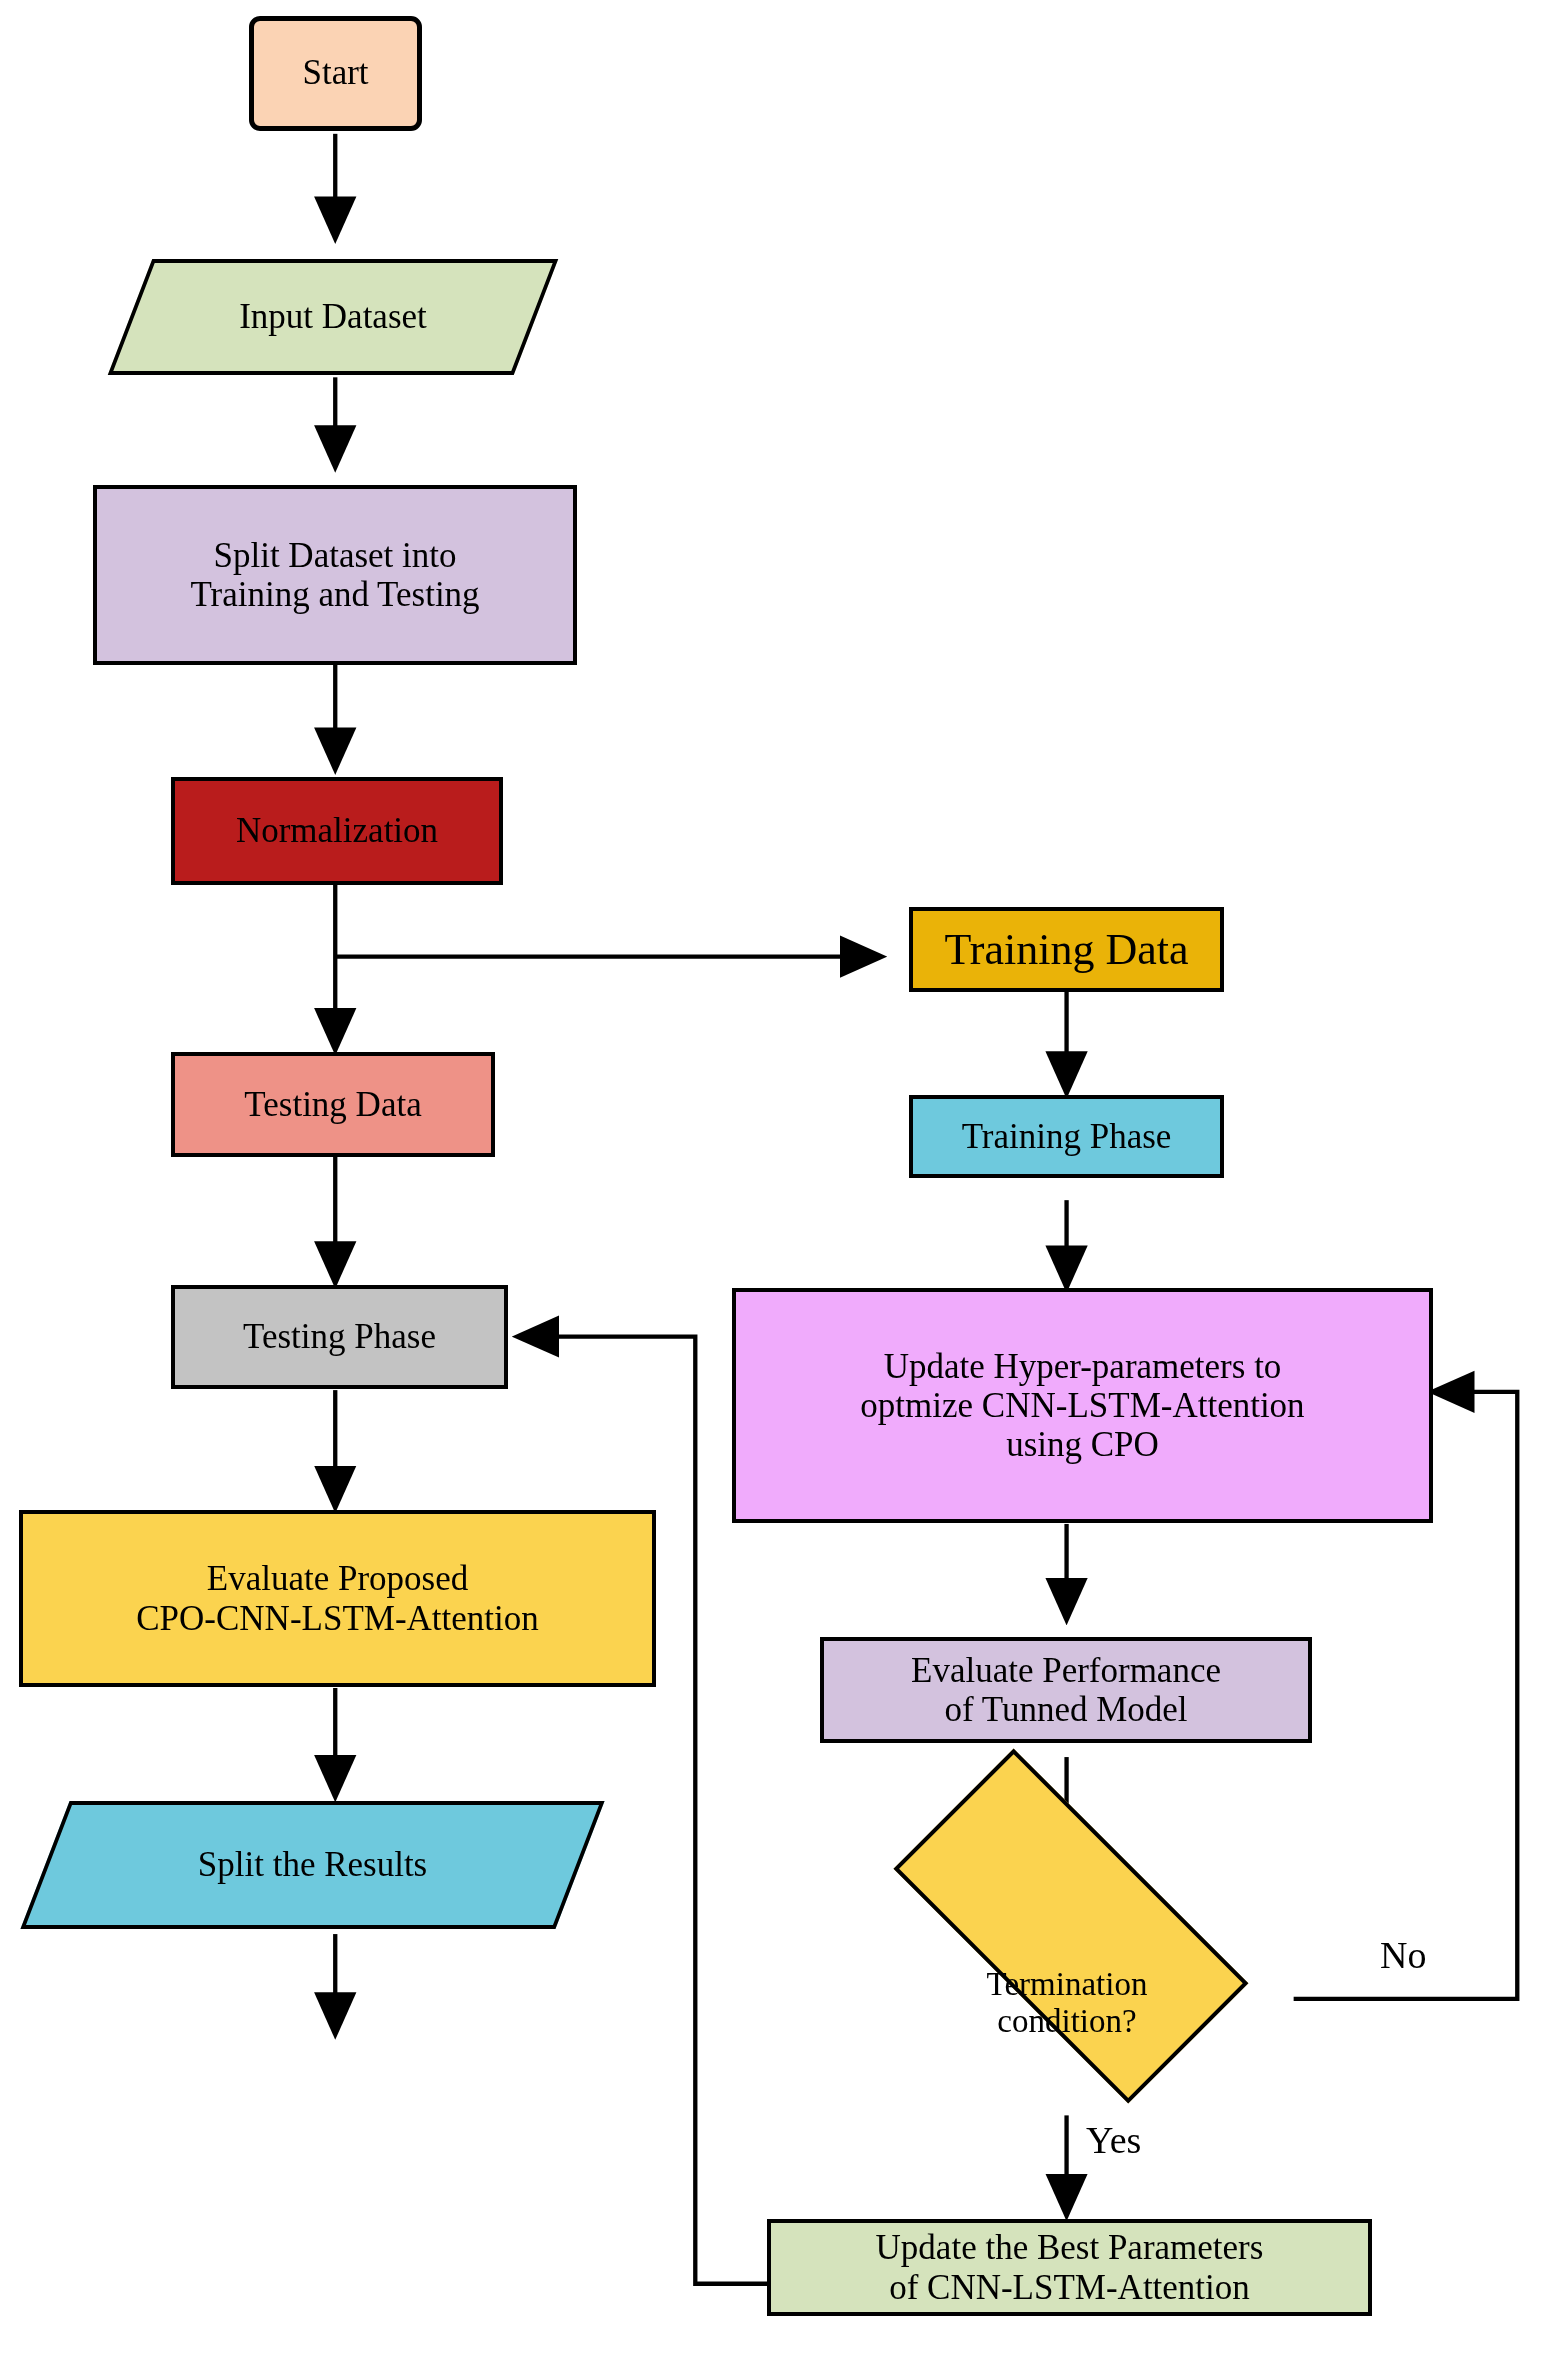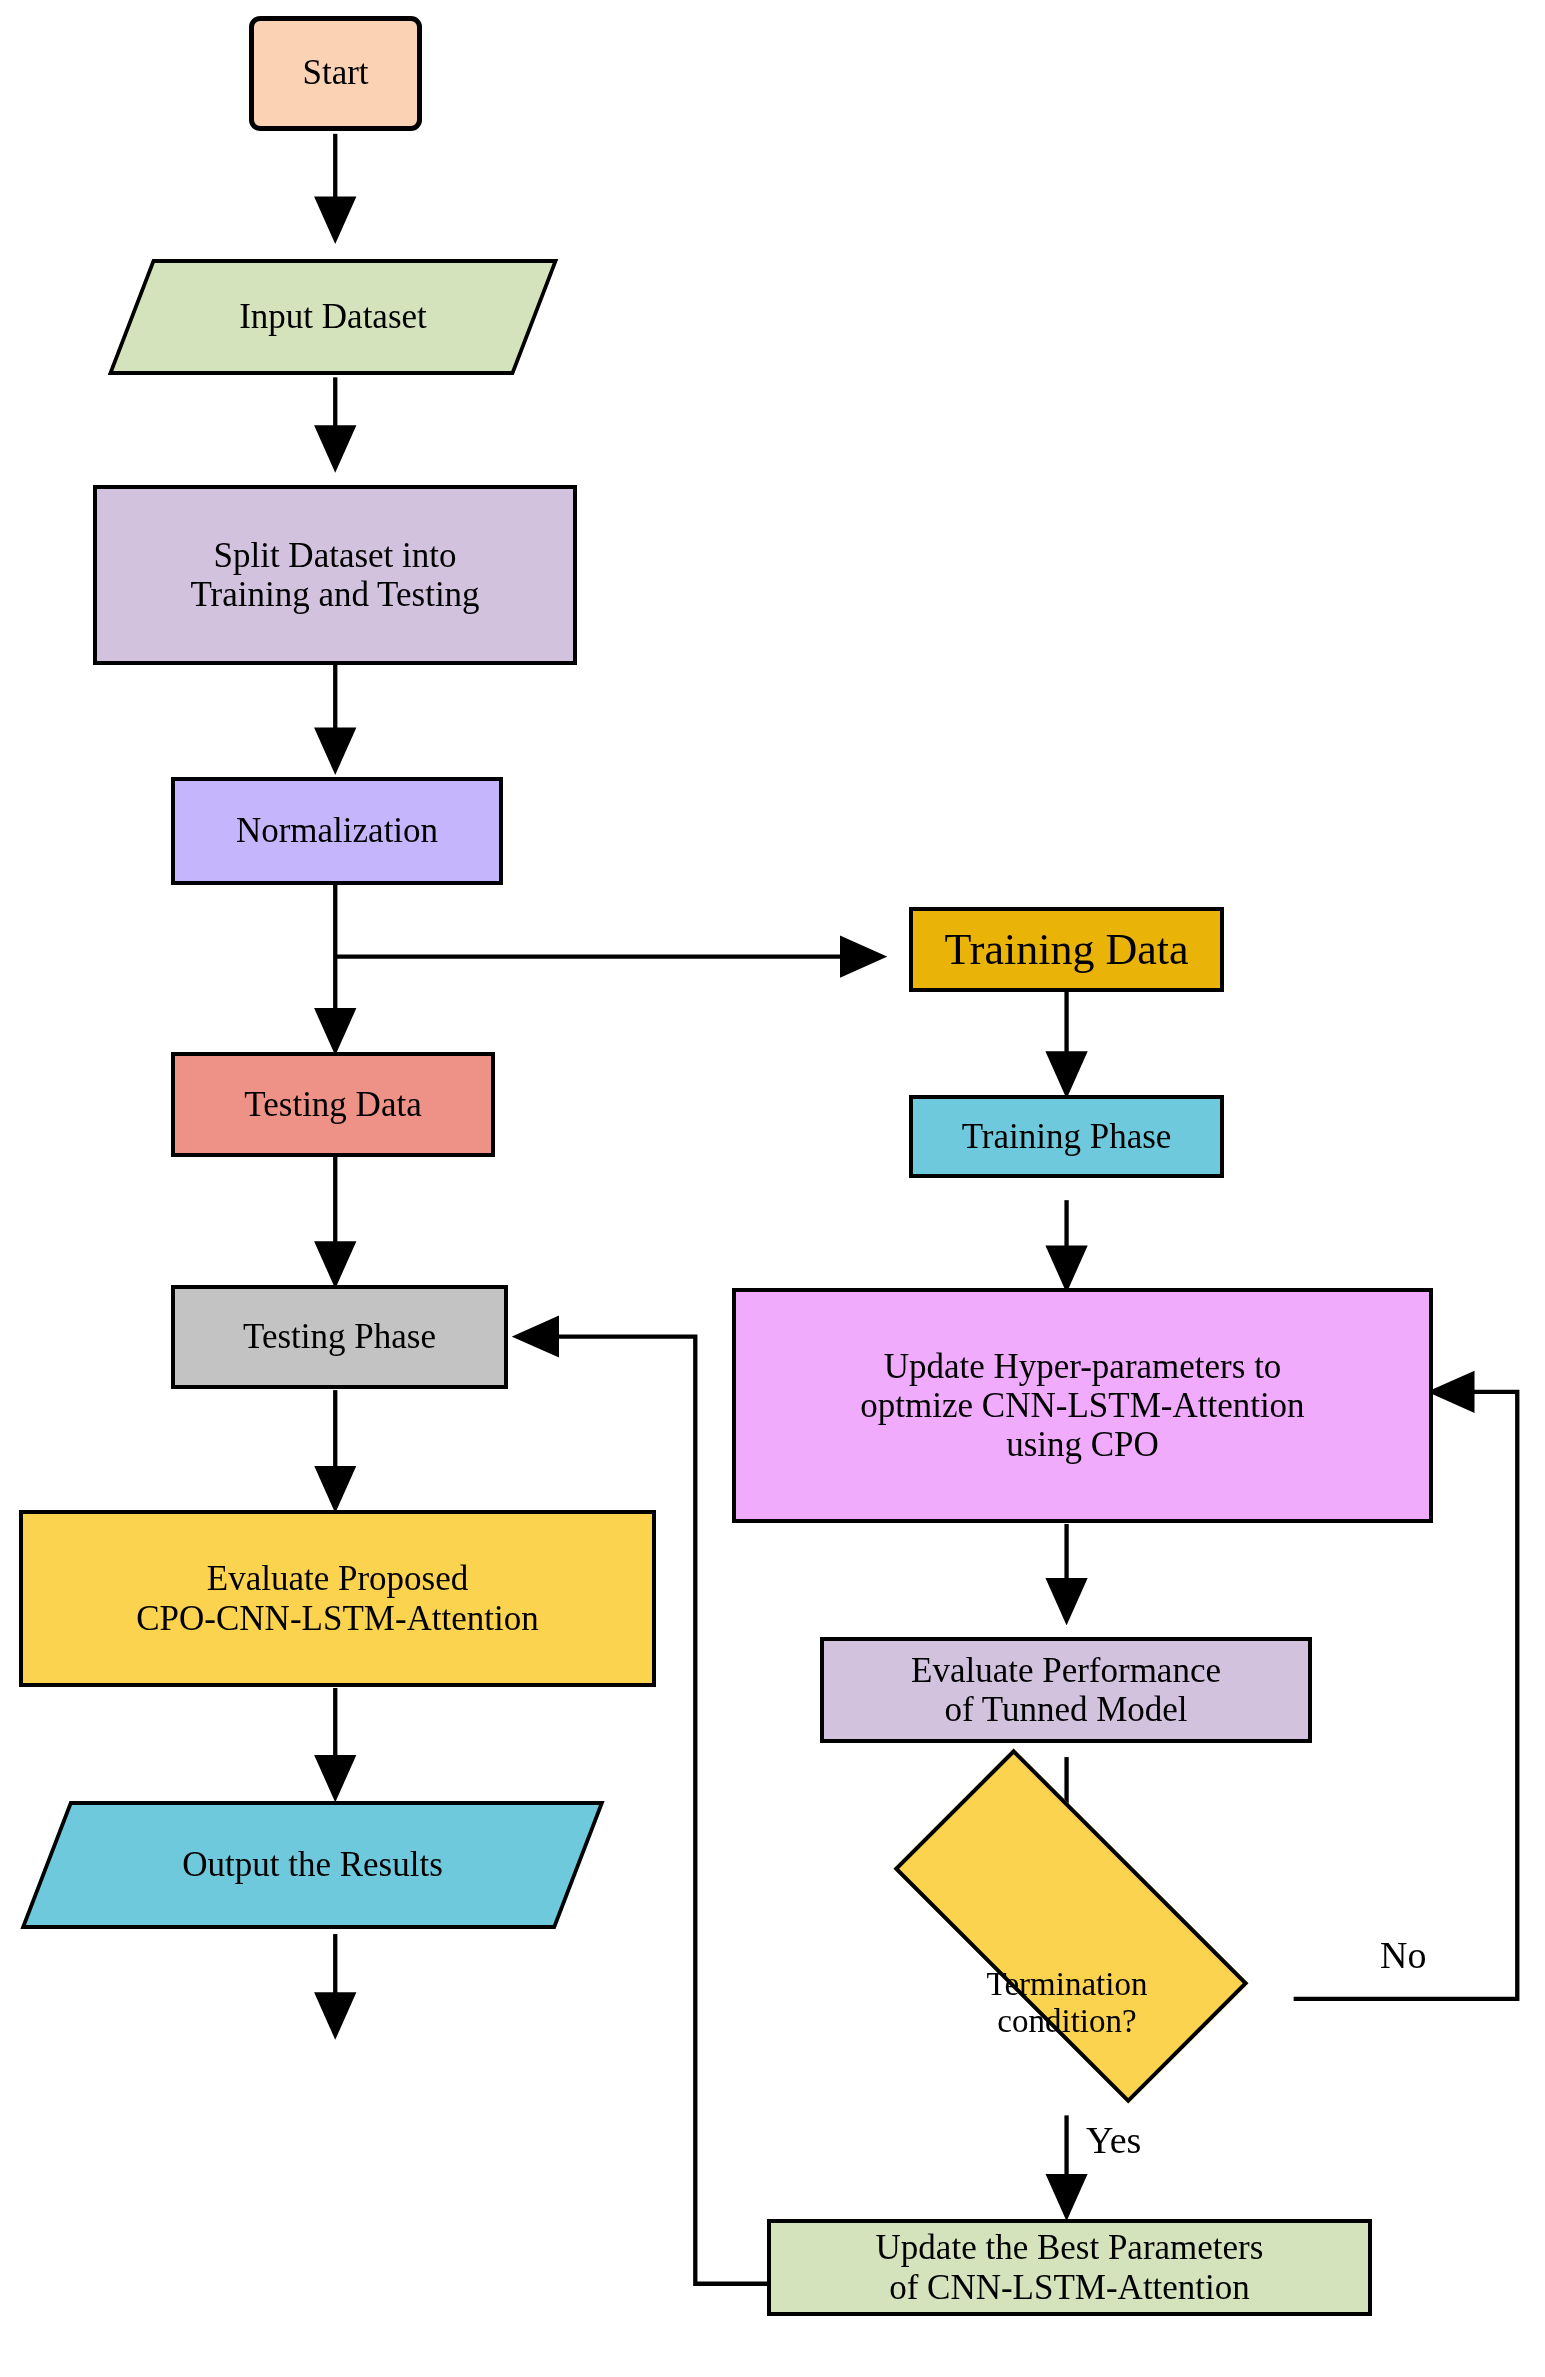--- a/index.html
+++ b/index.html
@@ -136,21 +136,21 @@
   <div class="node shape-parallelogram" style="left:130px; top:259px; width:406px; height:116px; font-size:35px;">
     <div class="para-body" style="background:#D5E3BC;"></div>
     <span class="label">Input Dataset</span>
   </div>
 
   <div class="node shape-rect" style="left:93px; top:485px; width:484px; height:180px; background:#D3C2DE; font-size:35px;">
     <span class="label">Split Dataset into
 Training and Testing</span>
   </div>
 
-  <div class="node shape-rect" style="left:171px; top:777px; width:332px; height:108px; background:#c4b5fd; font-size:35px;">
+  <div class="node shape-rect" style="left:171px; top:777px; width:332px; height:108px; background:#b91c1c; font-size:35px;">
     <span class="label">Normalization</span>
   </div>
 
   <div class="node shape-rect" style="left:171px; top:1052px; width:324px; height:105px; background:#EE9287; font-size:35px;">
     <span class="label">Testing Data</span>
   </div>
 
   <div class="node shape-rect" style="left:909px; top:907px; width:315px; height:85px; background:#eab308; font-size:44px;">
     <span class="label">Training Data</span>
   </div>
@@ -180,21 +180,21 @@
   </div>
 
   <div class="node shape-diamond" style="left:838px; top:1888px; width:458px; height:229px; font-size:33px;">
     <div class="diamond-body" style="background:#FBD34F;"></div>
     <span class="label">Termination
 condition?</span>
   </div>
 
   <div class="node shape-parallelogram" style="left:45px; top:1801px; width:535px; height:128px; font-size:35px;">
     <div class="para-body" style="background:#6EC9DD;"></div>
-    <span class="label">Output the Results</span>
+    <span class="label">Split the Results</span>
   </div>
 
 
   <div class="node shape-rect" style="left:767px; top:2219px; width:605px; height:97px; background:#D5E3BC; font-size:35px;">
     <span class="label">Update the Best Parameters
 of CNN-LSTM-Attention</span>
   </div>
 
   <div class="edge-label" style="left:1380px; top:1933px; font-size:38px;">No</div>
 

